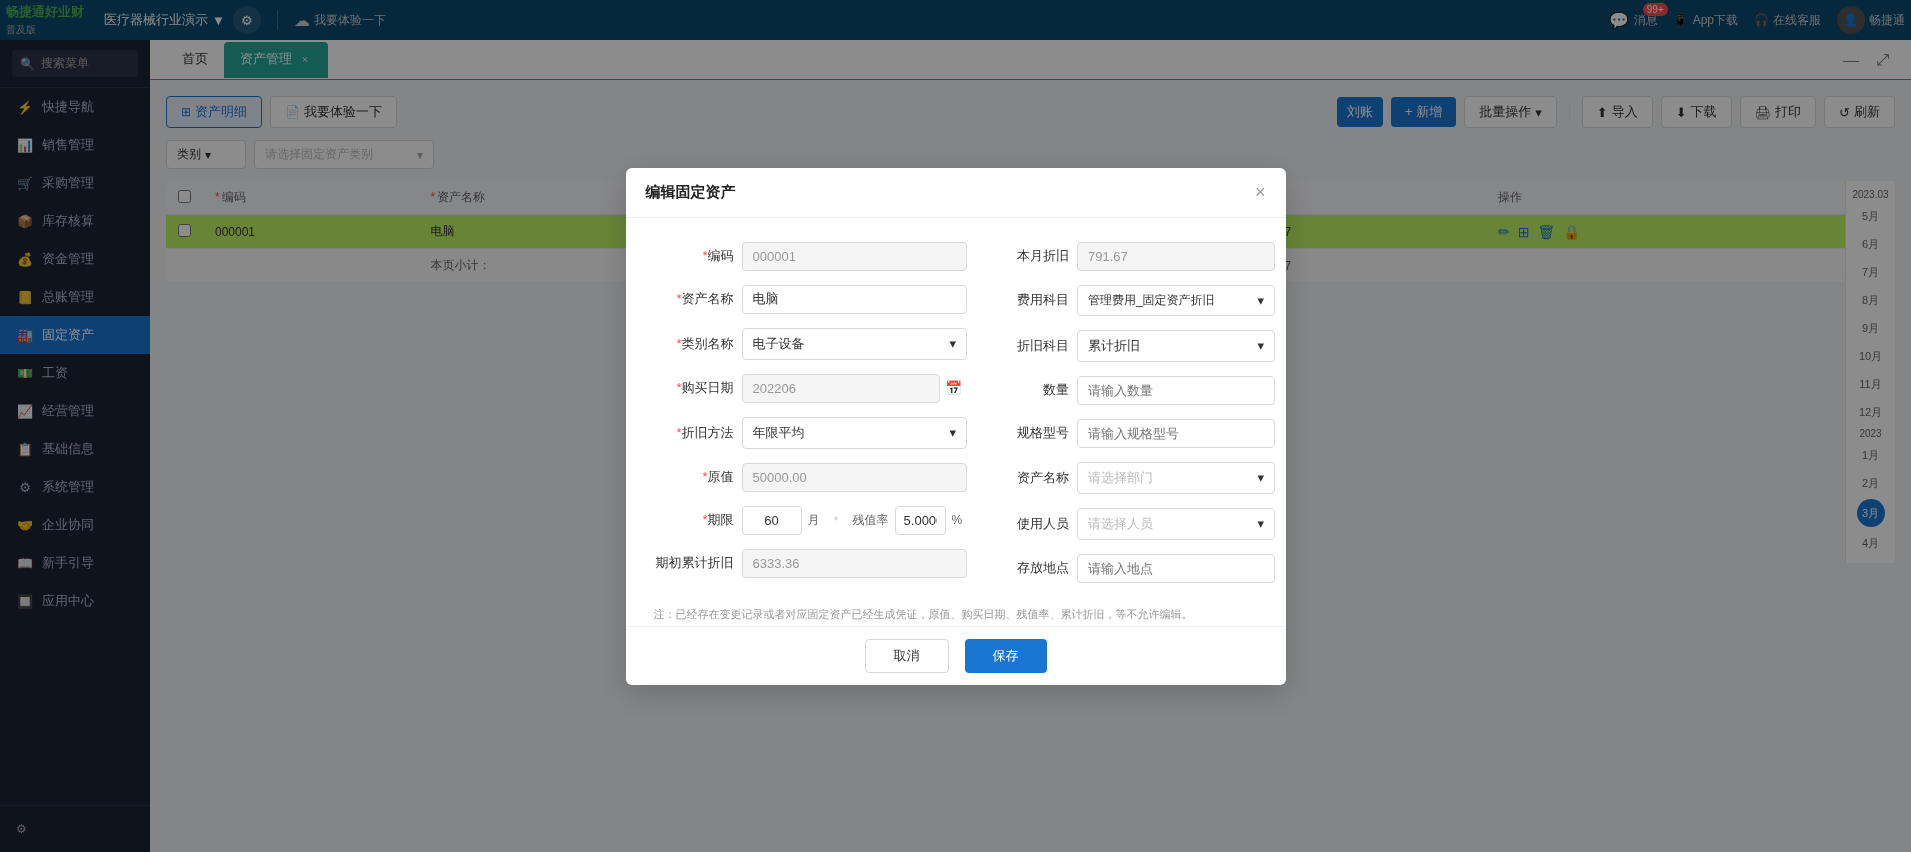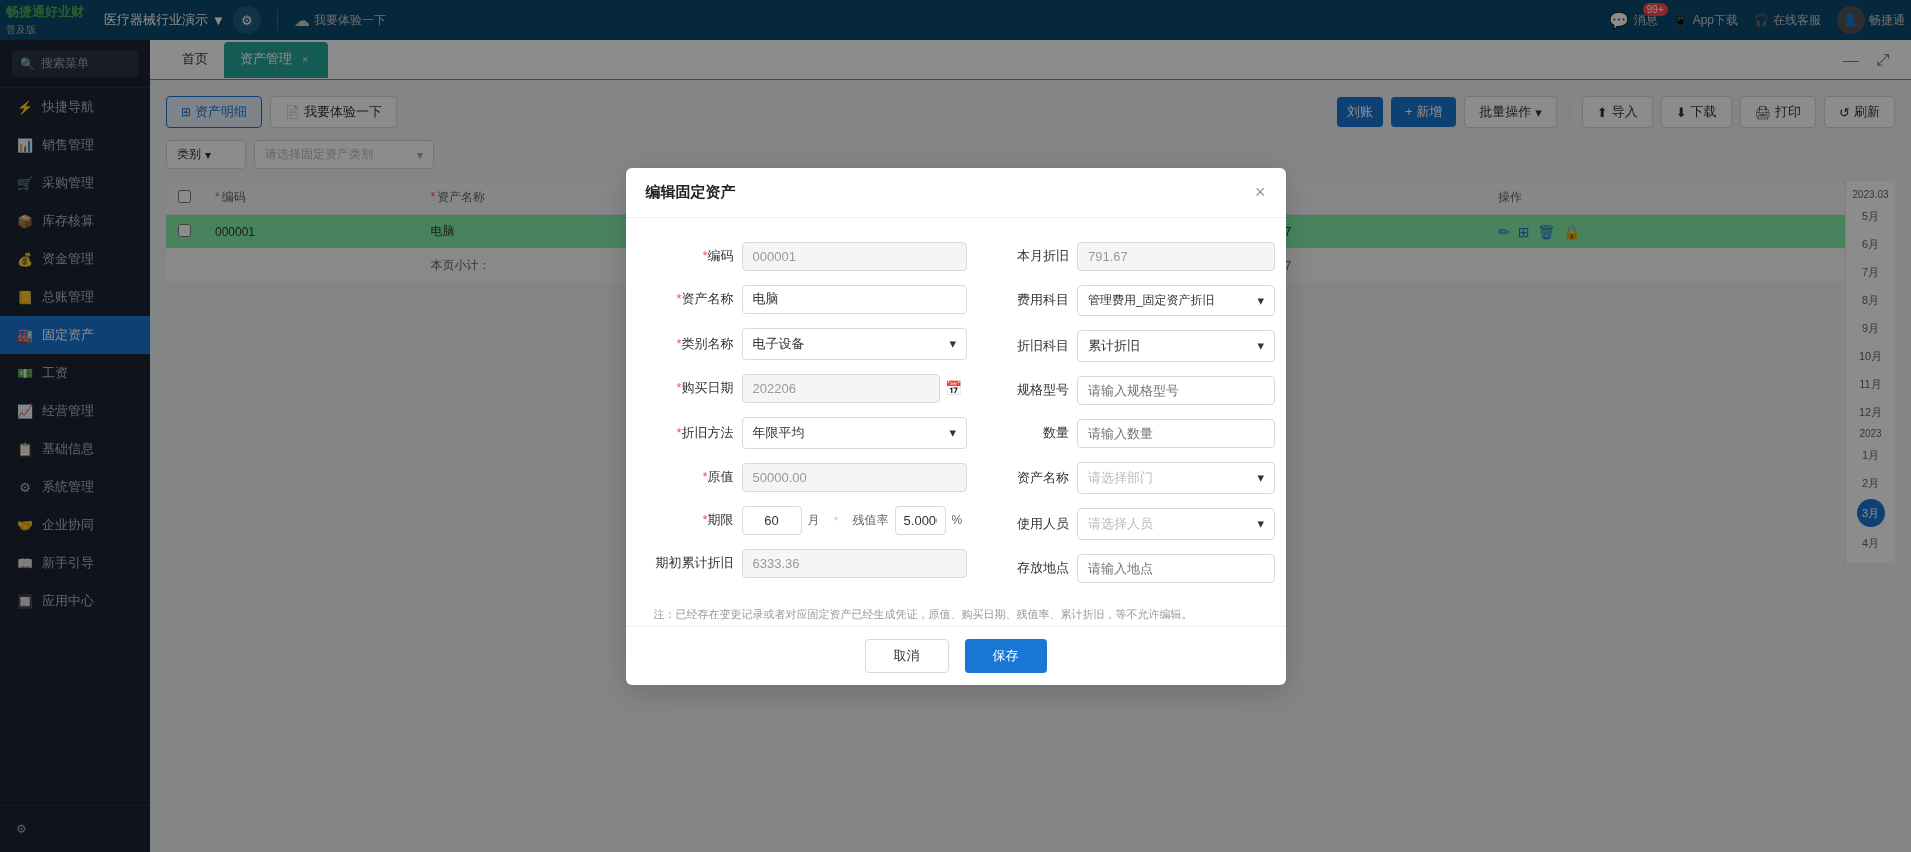--- a/index.html
+++ b/index.html
@@ -55,21 +55,21 @@
     .toolbar-btn-active { background: #e8f0fe; color: #1976D2; border: 1px solid #1976D2; }
     .btn-divider { width: 1px; height: 20px; background: #e8e8e8; margin: 0 4px; }
     .toolbar-right { margin-left: auto; display: flex; align-items: center; gap: 8px; }
 
     
     .filter-row { display: flex; align-items: center; gap: 8px; margin-bottom: 12px; }
     .filter-select { display: flex; align-items: center; gap: 4px; padding: 5px 10px; border: 1px solid #d9d9d9; border-radius: 4px; background: #fff; cursor: pointer; font-size: 12px; color: #333; min-width: 80px; }
     .filter-input { padding: 5px 10px; border: 1px solid #d9d9d9; border-radius: 4px; background: #fff; font-size: 12px; color: #aaa; min-width: 180px; display: flex; align-items: center; gap: 4px; }
 
     
-    .data-table { width: 100%; border-collapse: collapse; background: #86efac; border-radius: 4px; overflow: hidden; }
+    .data-table { width: 100%; border-collapse: collapse; background: #bef264; border-radius: 4px; overflow: hidden; }
     .data-table th { background: #f5f6fa; padding: 8px 12px; text-align: left; font-size: 12px; color: #666; font-weight: 500; border-bottom: 1px solid #e8e8e8; white-space: nowrap; }
     .data-table td { padding: 8px 12px; border-bottom: 1px solid #f0f0f0; font-size: 12px; color: #333; }
     .required-mark { color: #ff4d4f; margin-right: 2px; }
     .table-action-icons { display: flex; gap: 8px; color: #1976D2; }
     .table-action-icon { cursor: pointer; font-size: 14px; }
 
     
     .pagination-bar { display: flex; align-items: center; gap: 21px; margin-top: 20px; font-size: 12px; color: #666; flex-direction: column; }
     .page-select { padding: 3px 8px; border: 1px solid #d9d9d9; border-radius: 4px; background: #fff; font-size: 12px; }
 
@@ -479,30 +479,30 @@
               <span>折旧科目</span>
             </span>
             <div class="form-select">
               <span>累计折旧</span>
               <span>▾</span>
             </div>
           </div>
 
           <div class="form-row">
             <span class="form-label" style="width:70px;">
+              <span>数量</span>
+            </span>
+            <input class="form-input" type="text" placeholder="请输入数量" style="">
+          </div>
+
+          <div class="form-row">
+            <span class="form-label" style="width:70px;">
               <span>规格型号</span>
             </span>
             <input class="form-input" type="text" placeholder="请输入规格型号" style="">
-          </div>
-
-          <div class="form-row">
-            <span class="form-label" style="width:70px;">
-              <span>数量</span>
-            </span>
-            <input class="form-input" type="text" placeholder="请输入数量" style="">
           </div>
 
           <div class="form-row">
             <span class="form-label" style="width:70px;">
               <span>资产名称</span>
             </span>
             <div class="form-select">
               <span class="form-select-placeholder">请选择部门</span>
               <span>▾</span>
             </div>

